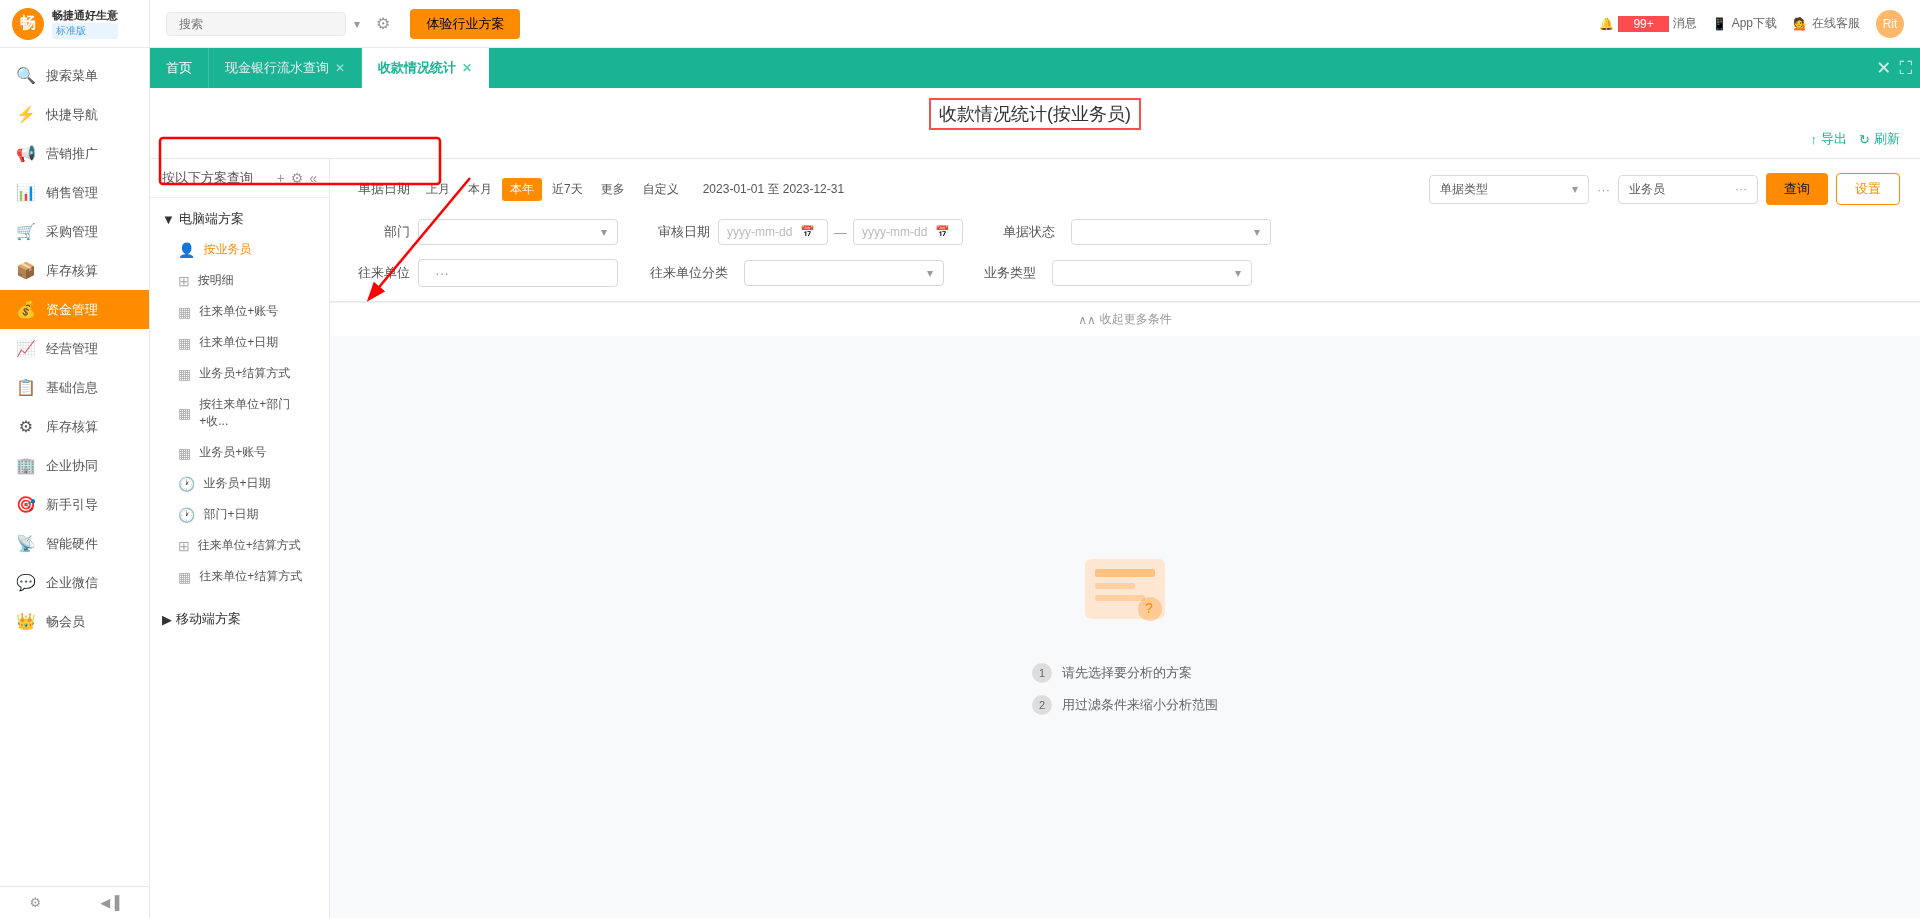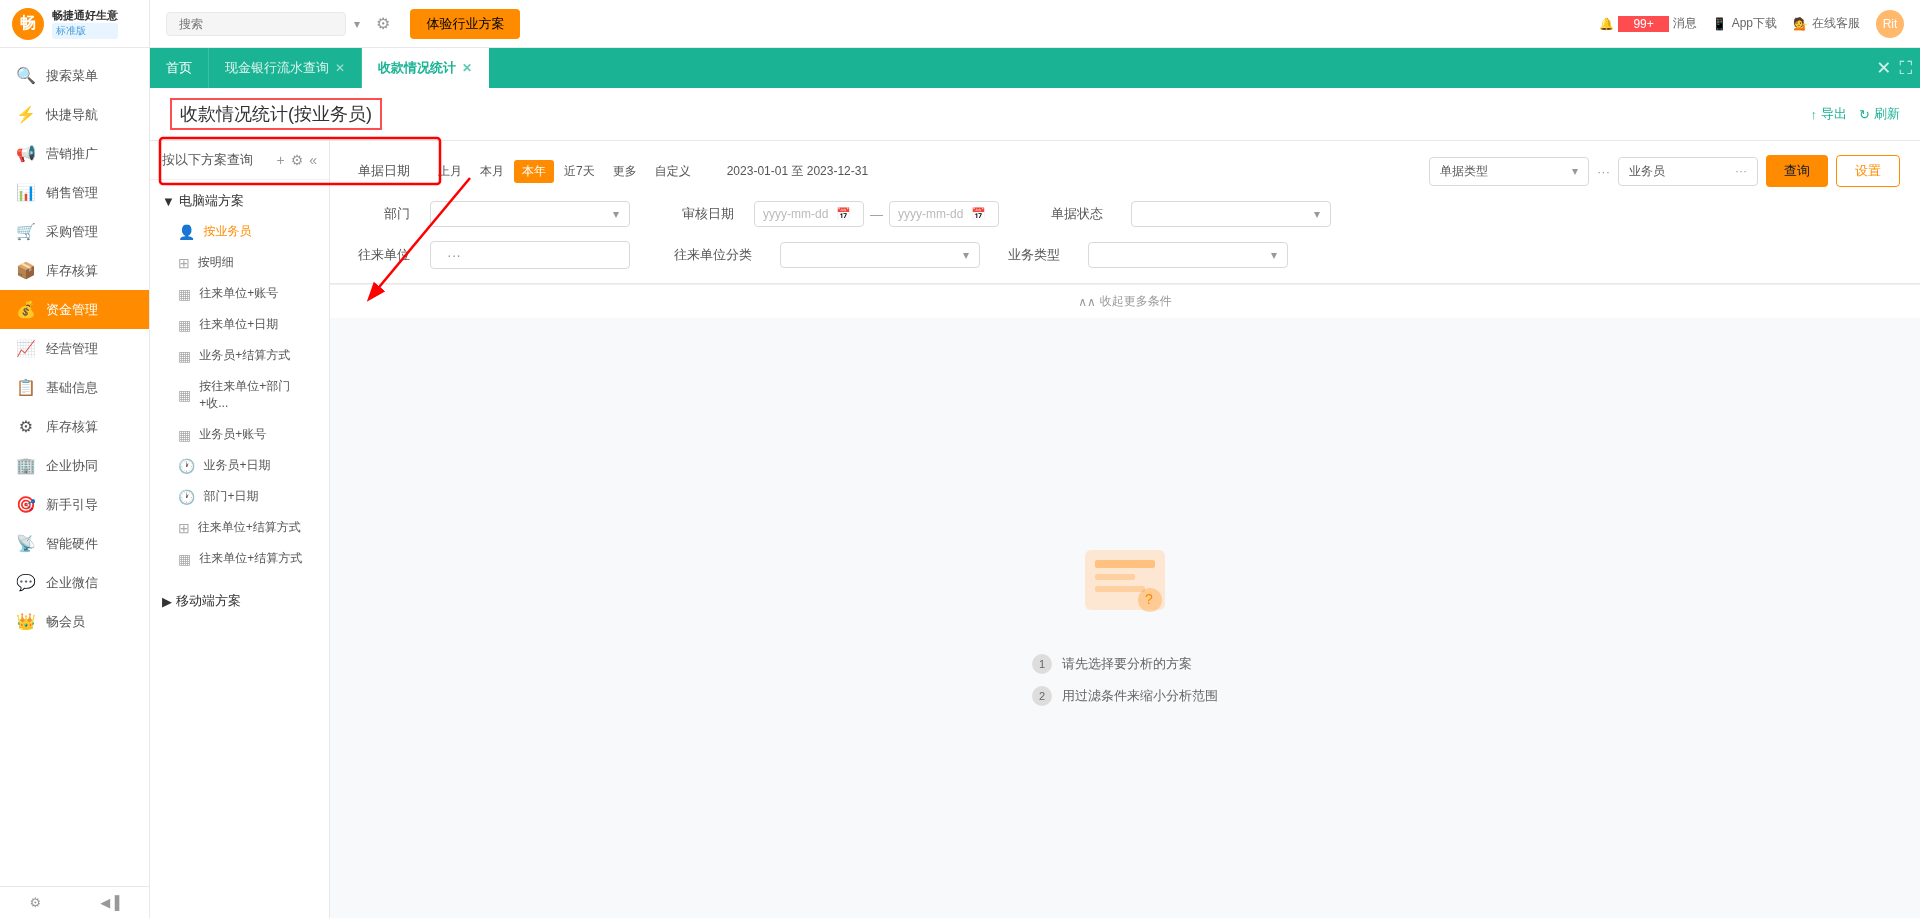--- a/index.html
+++ b/index.html
@@ -175,20 +175,21 @@
       flex-direction: column;
     }
 
     
     .page-title-bar {
       background: #fff;
       padding: 10px 20px;
       display: flex;
       align-items: center;
       border-bottom: 1px solid #e8e8e8;
+      flex-direction: column;
     }
     .page-title {
       font-size: 18px;
       font-weight: 500;
       color: #333;
       border: 2px solid #ff4d4f;
       padding: 2px 8px;
     }
     .page-actions {
       margin-left: auto;
@@ -273,21 +274,21 @@
       overflow: hidden;
       background: #fff;
     }
     .query-filters {
       padding: 14px 20px;
       border-bottom: 1px solid #e8e8e8;
     }
     .filter-row {
       display: flex;
       align-items: center;
-      gap: 20px;
+      gap: 8px;
       margin-bottom: 14px;
     }
     .filter-row:last-child { margin-bottom: 0; }
     .filter-label {
       font-size: 13px;
       color: #555;
       white-space: nowrap;
       min-width: 60px;
       text-align: right;
     }
@@ -707,21 +708,21 @@
           <span class="filter-label">往来单位</span>
           <div class="filter-input-wide">
             <span></span>
             <span class="filter-dots">···</span>
           </div>
           <span style="margin-left:24px" class="filter-label">往来单位分类</span>
           <div class="filter-select" style="min-width:200px;margin-left:8px">
             <span></span>
             <span class="arrow">▾</span>
           </div>
-          <span style="" class="filter-label">业务类型</span>
+          <span style="margin-left:24px" class="filter-label">业务类型</span>
           <div class="filter-select" style="min-width:200px;margin-left:8px">
             <span></span>
             <span class="arrow">▾</span>
           </div>
         </div>
       </div>
       <div class="collapse-more">
         <span>∧∧</span>
         <span>收起更多条件</span>
       </div>

